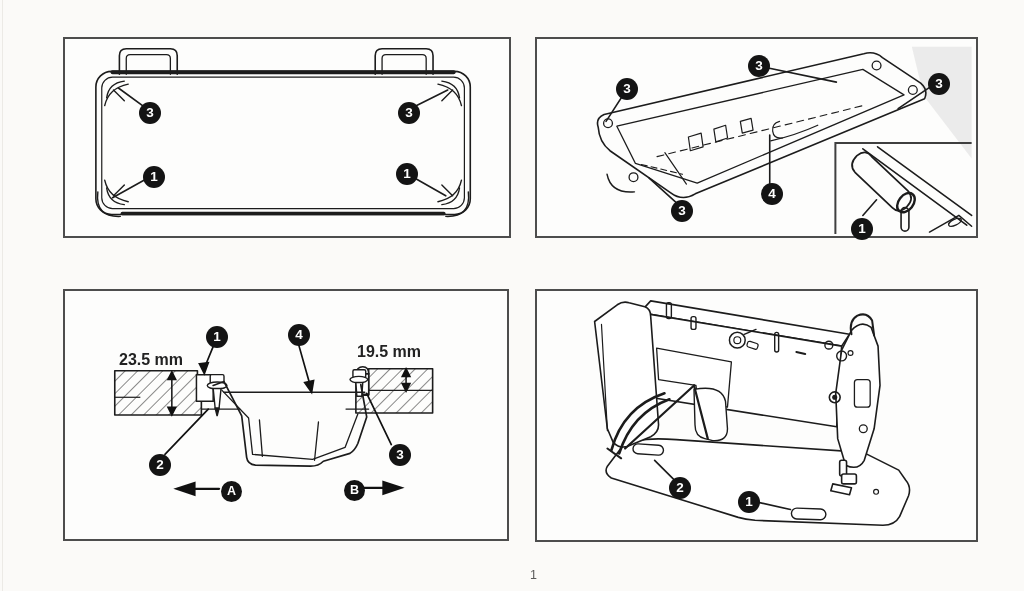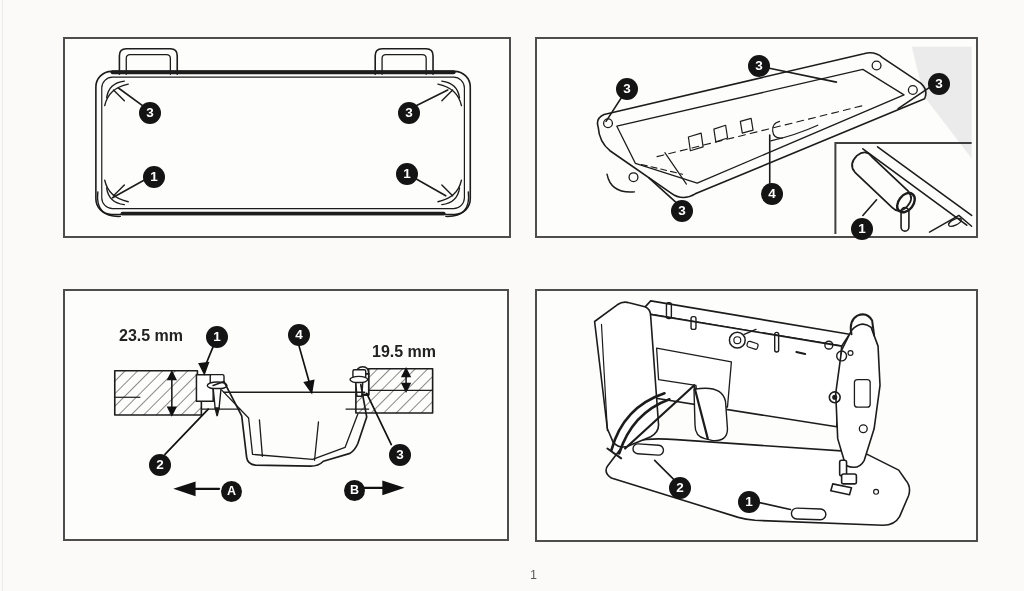--- a/index.html
+++ b/index.html
@@ -192,22 +192,22 @@
       <line x1="330" y1="156" x2="305" y2="104"></line>
     </g>
 
     <g stroke="#111" stroke-width="2.2" fill="#111" stroke-linecap="round">
       <line x1="155" y1="201" x2="129" y2="201"></line>
       <polygon points="130,195 130,207 112,201"></polygon>
       <line x1="302" y1="200" x2="323" y2="200"></line>
       <polygon points="322,194 322,206 340,200"></polygon>
     </g>
   </svg>
-  <div class="lbl" style="left:54px;top:36px;">23.5 mm</div>
-  <div class="lbl" style="left:307px;top:52px;">19.5 mm</div>
+  <div class="lbl" style="left:54px;top:60px;">23.5 mm</div>
+  <div class="lbl" style="left:292px;top:52px;">19.5 mm</div>
   <div class="co" style="left:141px;top:35px;">1</div>
   <div class="co" style="left:223px;top:33px;">4</div>
   <div class="co" style="left:84px;top:163px;">2</div>
   <div class="co" style="left:324px;top:153px;">3</div>
   <div class="dir" style="left:156px;top:190px;">A</div>
   <div class="dir" style="left:279px;top:189px;">B</div>
 </div>
 
 <div class="panel" style="left:535px;top:289px;width:443px;height:253px;">
   <svg viewBox="0 0 443 253">

